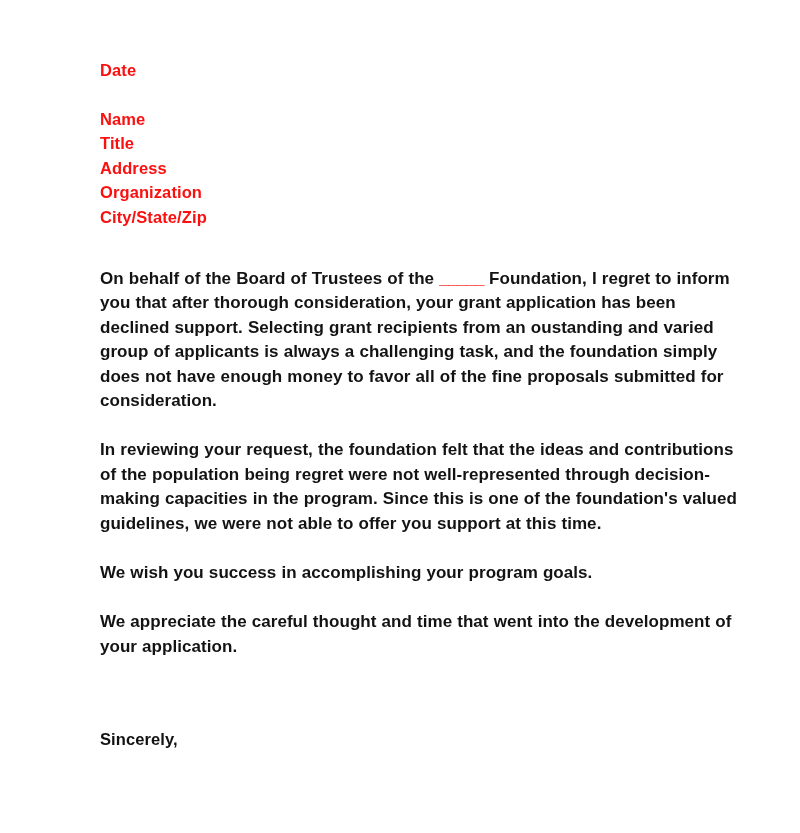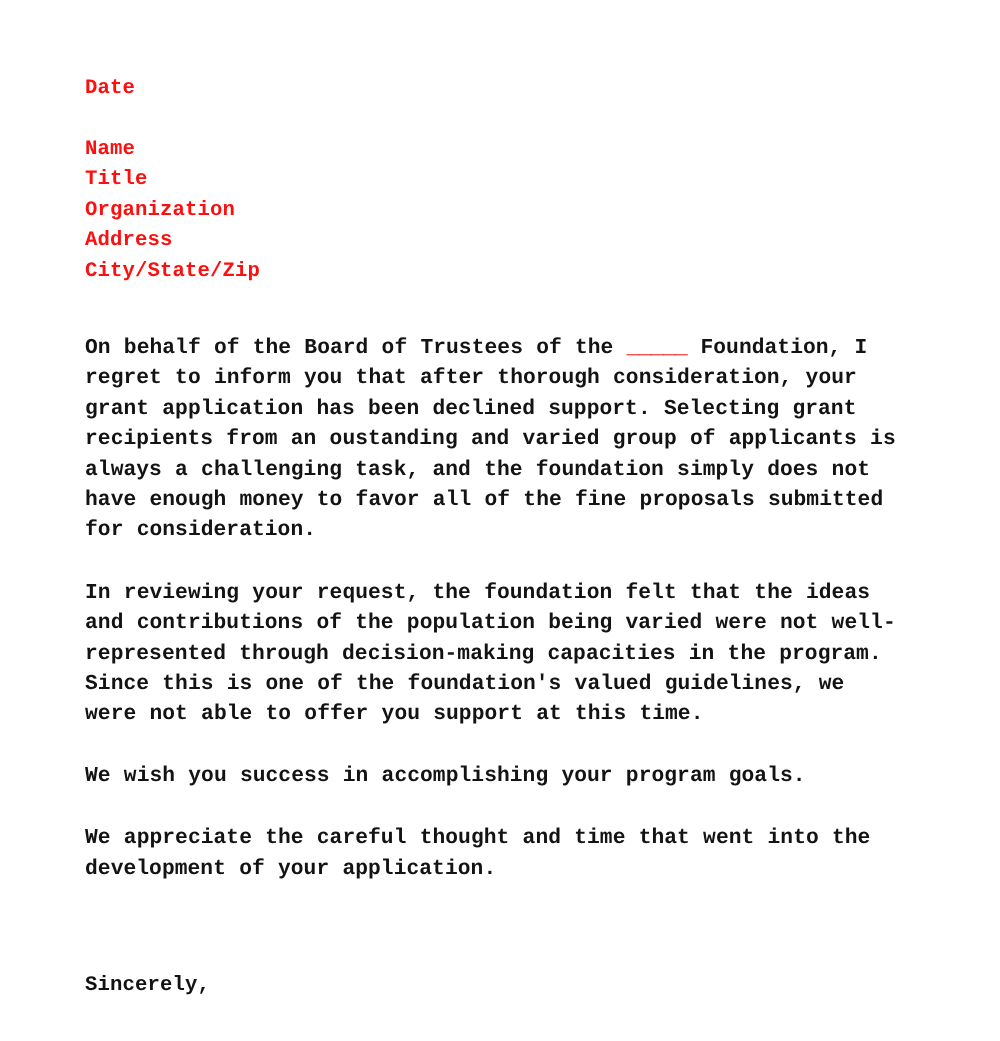--- a/index.html
+++ b/index.html
@@ -13,22 +13,21 @@
     font-family: "Liberation Sans", sans-serif;
     -webkit-font-smoothing: antialiased;
   }
 
   .page {
     position: relative;
     width: 800px;
     height: 772px;
     background: #ffffff;
     box-sizing: border-box;
-    padding: 58px 75px 0 68px;
-    font-family: Liberation Mono, monospace;
+    padding: 58px 75px 0 100px;
   }
 
   .letter {
     width: 650px;
   }
 
   
   .field-line {
     color: #fb0f0f;
     font-weight: 700;
@@ -95,31 +94,31 @@
 <body>
 
 <div class="page">
   <div class="letter">
 
     <div class="field-line date-line">Date</div>
 
     <div class="recipient-block">
       <div class="field-line">Name</div>
       <div class="field-line">Title</div>
+      <div class="field-line">Address</div>
       <div class="field-line">Organization</div>
-      <div class="field-line">Address</div>
       <div class="field-line">City/State/Zip</div>
     </div>
 
 
     <div class="spacer-before-first-para"></div>
 
     <p class="body-paragraph"><span>On behalf of the Board of Trustees of the </span><span class="blank-field">_____</span><span> Foundation, I regret to inform you that after thorough consideration, your grant application has been declined support. Selecting grant recipients from an oustanding and varied group of applicants is always a challenging task, and the foundation simply does not have enough money to favor all of the fine proposals submitted for consideration.</span></p>
 
-    <p class="body-paragraph">In reviewing your request, the foundation felt that the ideas and contributions of the population being varied were not well-represented through decision-making capacities in the program. Since this is one of the foundation's valued guidelines, we were not able to offer you support at this time.</p>
+    <p class="body-paragraph">In reviewing your request, the foundation felt that the ideas and contributions of the population being regret were not well-represented through decision-making capacities in the program. Since this is one of the foundation's valued guidelines, we were not able to offer you support at this time.</p>
 
     <p class="body-paragraph">We wish you success in accomplishing your program goals.</p>
 
     <p class="body-paragraph">We appreciate the careful thought and time that went into the development of your application.</p>
 
     <div class="closing">Sincerely,</div>
 
   </div>
 </div>
 

